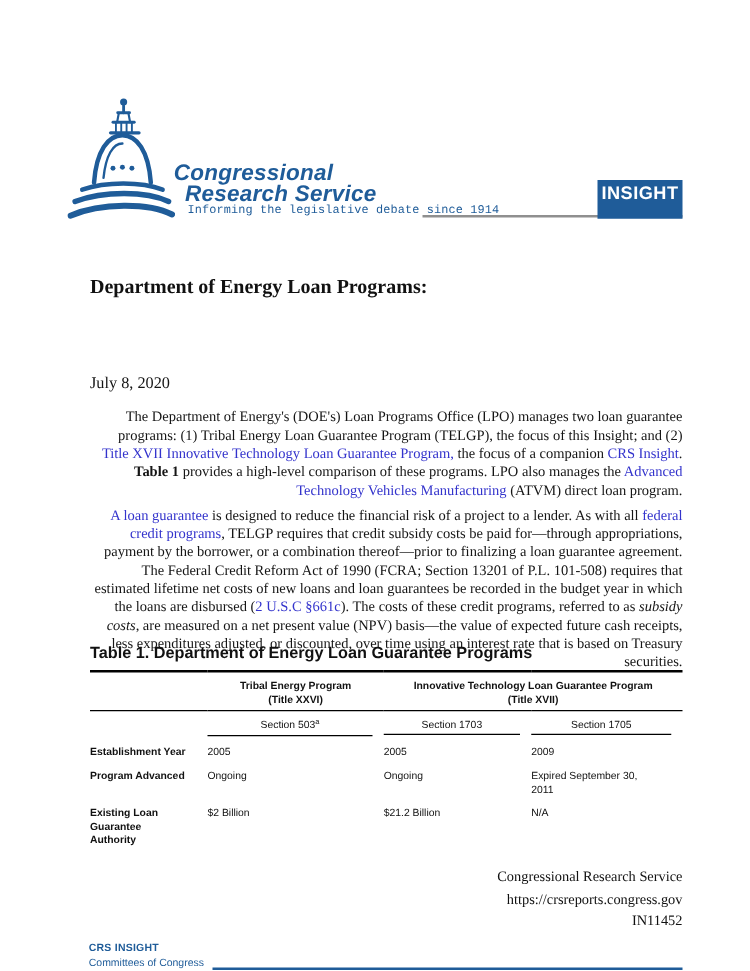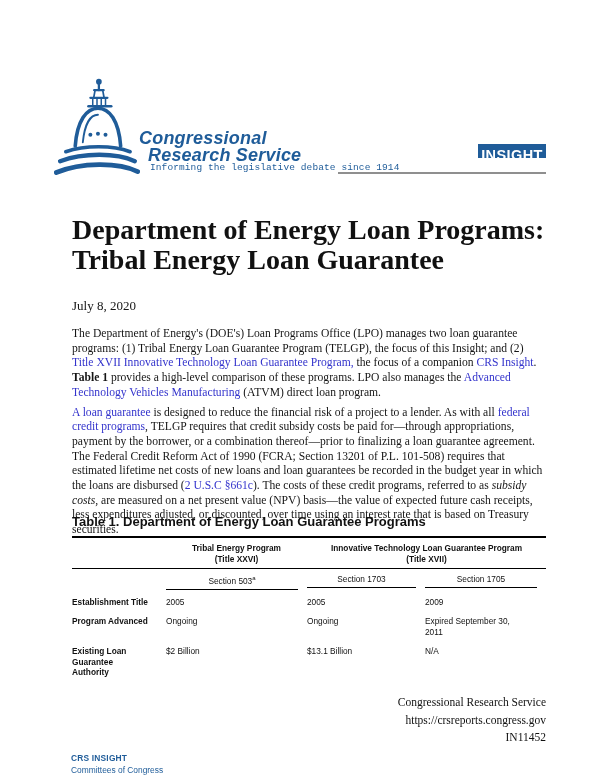--- a/index.html
+++ b/index.html
@@ -16,33 +16,33 @@
     font-family:"Liberation Sans", sans-serif; font-weight:bold; font-style:italic;
     font-size:18px; line-height:16.5px; letter-spacing:.2px;
   }
   .logo-name .l2 { display:block; margin-left:9px; }
   .tagline {
     position:absolute; left:150px; top:122px; color:var(--crs-blue);
     font-family:Liberation Mono, monospace; font-size:9.5px; letter-spacing:.1px;
   }
   .header-rule { position:absolute; left:338px; top:132px; width:208px; height:2px; background:var(--rule-gray); }
   .insight-badge {
-    position:absolute; left:478px; top:104px; width:68px; height:14px;
+    position:absolute; left:478px; top:104px; width:68px; height:31px;
     background:var(--crs-blue); color:#ffffff; text-align:center; line-height:23px;
     font-family:"Liberation Sans", sans-serif; font-weight:bold; font-size:14.5px; letter-spacing:.4px;
   }
 
   
   .doc-title { position:absolute; left:72px; top:175px; width:480px;
-    font-size:28px; font-weight:bold; line-height:30px; color:#111; }
+    font-size:16px; font-weight:bold; line-height:30px; color:#111; }
   .doc-date { position:absolute; left:72px; top:258px; font-size:13px; }
 
   
   .body-text { position:absolute; left:72px; top:287px; width:474px;
-    font-size:11.6px; line-height:14.7px; text-align:left; }
+    font-size:11.6px; line-height:14.7px; text-align:right; }
   .body-text p { margin:0 0 5px 0; }
   .seg-link { color:var(--link-blue); }
   .seg-bold { font-weight:bold; }
   .seg-italic { font-style:italic; }
 
   
   .table-block { position:absolute; left:72px; top:474px; width:474px;
     font-family:"Liberation Sans", sans-serif; color:#111; }
   .table-title { font-weight:bold; font-size:13px; margin-bottom:7px; }
   table.cmp { width:100%; border-collapse:collapse; border-top:2px solid #000000; table-layout:fixed; }
@@ -56,21 +56,21 @@
   .cell { white-space:pre; vertical-align:top; padding:7px 0 2px; line-height:10.5px; }
 
   
   .footer-right { position:absolute; right:54px; top:654px; text-align:right;
     font-size:11.5px; line-height:17.5px; color:#111; }
   .footer-right .org { font-weight:normal; }
   .bottom-left { position:absolute; left:71px; top:713px; width:475px;
     font-family:"Liberation Sans", sans-serif; font-size:8.4px; line-height:11.5px;
     color:var(--crs-blue); }
   .bottom-left .brand { font-weight:bold; letter-spacing:.2px; }
-  .bl-row { display:flex; align-items:flex-start;flex-direction:column; }
+  .bl-row { display:flex; align-items:flex-end; }
   .bl-rule { flex:1; height:1.6px; background:var(--crs-blue); margin-left:7px; margin-top:2px; }
 </style>
 </head>
 <body>
 
 <div class="page">
 
   <svg class="dome-icon" width="86" height="106" viewBox="0 0 90 112" aria-hidden="true">
     <g stroke="#1f5c99" fill="none" stroke-linecap="round">
       <circle cx="47" cy="6" r="3" fill="#1f5c99" stroke="none"></circle>
@@ -94,21 +94,20 @@
   <div class="logo-name">
     <span>Congressional</span>
     <span class="l2">Research Service</span>
   </div>
   <div class="tagline">Informing the legislative debate since 1914</div>
   <div class="header-rule"></div>
   <div class="insight-badge">INSIGHT</div>
 
   <div class="doc-title">
     <div>Department of Energy Loan Programs:</div>
-    <div>Tribal Energy Loan Guarantee</div>
   </div>
   <div class="doc-date">July 8, 2020</div>
 
   <div class="body-text">
     <p><span class="seg-plain">The Department of Energy's (DOE's) Loan Programs Office (LPO) manages two loan guarantee programs: (1) Tribal Energy Loan Guarantee Program (TELGP), the focus of this Insight; and (2) </span><span class="seg-link">Title XVII Innovative Technology Loan Guarantee Program,</span><span class="seg-plain"> the focus of a companion </span><span class="seg-link">CRS Insight</span><span class="seg-plain">. </span><span class="seg-bold">Table 1</span><span class="seg-plain"> provides a high-level comparison of these programs. LPO also manages the </span><span class="seg-link">Advanced Technology Vehicles Manufacturing</span><span class="seg-plain"> (ATVM) direct loan program.</span></p>
     <p><span class="seg-link">A loan guarantee</span><span class="seg-plain"> is designed to reduce the financial risk of a project to a lender. As with all </span><span class="seg-link">federal credit programs</span><span class="seg-plain">, TELGP requires that credit subsidy costs be paid for—through appropriations, payment by the borrower, or a combination thereof—prior to finalizing a loan guarantee agreement. The Federal Credit Reform Act of 1990 (FCRA; Section 13201 of P.L. 101-508) requires that estimated lifetime net costs of new loans and loan guarantees be recorded in the budget year in which the loans are disbursed (</span><span class="seg-link">2 U.S.C §661c</span><span class="seg-plain">). The costs of these credit programs, referred to as </span><span class="seg-italic">subsidy costs</span><span class="seg-plain">, are measured on a net present value (NPV) basis—the value of expected future cash receipts, less expenditures adjusted, or discounted, over time using an interest rate that is based on Treasury securities.</span></p>
   </div>
 
   <div class="table-block">
     <div class="table-title">Table 1. Department of Energy Loan Guarantee Programs</div>
@@ -137,38 +136,38 @@
               <div class="sec"><span>Section 503</span><sup>a</sup></div>
             </td>
           <td>
               <div class="sec"><span>Section 1703</span></div>
             </td>
           <td>
               <div class="sec"><span>Section 1705</span></div>
             </td>
         </tr>
         <tr>
-          <td class="row-label">Establishment Title</td>
+          <td class="row-label">Establishment Year</td>
           <td class="cell">2005</td>
           <td class="cell">2005</td>
           <td class="cell">2009</td>
         </tr>
         <tr>
           <td class="row-label">Program Advanced</td>
           <td class="cell">Ongoing</td>
           <td class="cell">Ongoing</td>
           <td class="cell">Expired September 30,
 2011</td>
         </tr>
         <tr>
           <td class="row-label">Existing Loan
 Guarantee
 Authority</td>
           <td class="cell">$2 Billion</td>
-          <td class="cell">$13.1 Billion</td>
+          <td class="cell">$21.2 Billion</td>
           <td class="cell">N/A</td>
         </tr>
       </tbody>
     </table>
   </div>
 
   <div class="footer-right">
     <div class="org">Congressional Research Service</div>
     <div>https://crsreports.congress.gov</div>
     <div>IN11452</div>

